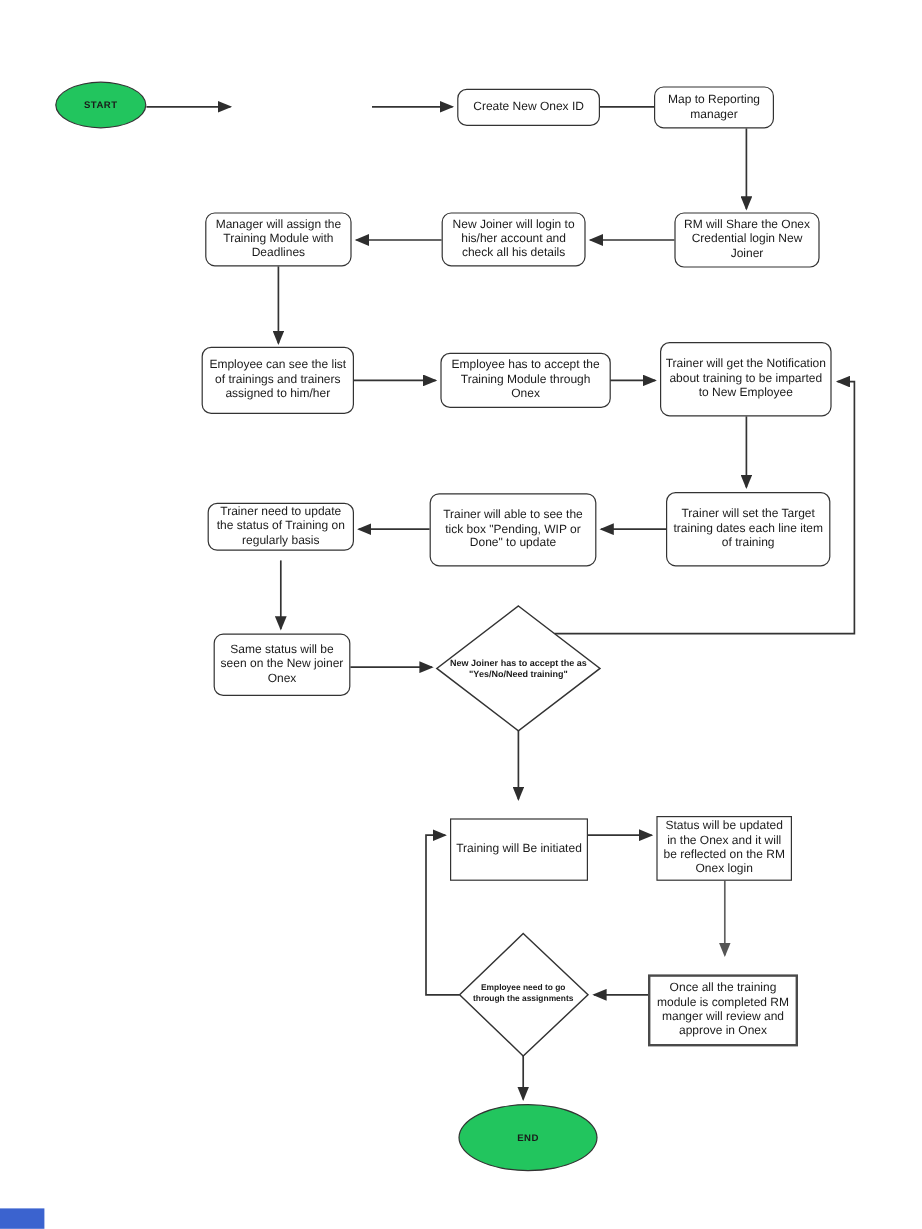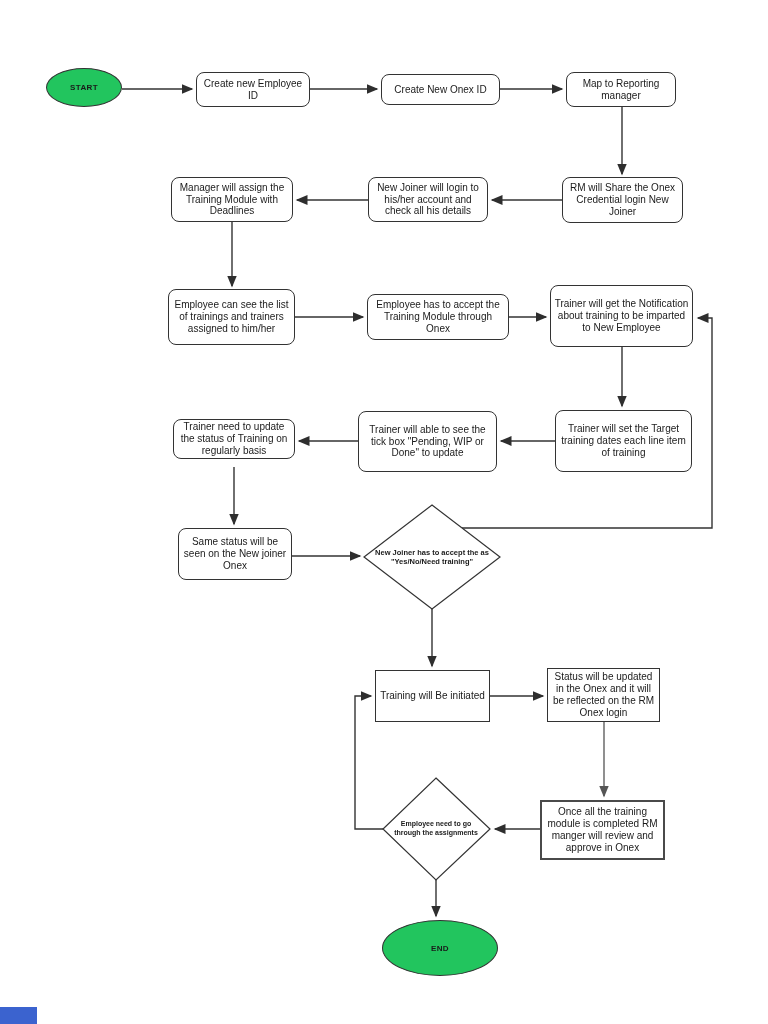--- a/index.html
+++ b/index.html
@@ -8,21 +8,21 @@
     font-family:"Liberation Sans", sans-serif;color:#1a1a1a;overflow:hidden;
   }
   .stage{position:absolute;inset:0;width:768px;height:1024px;}
   svg.wires{position:absolute;left:0;top:0;z-index:1;}
   .node{
     position:absolute;z-index:2;box-sizing:border-box;background:#ffffff;
     border:1.5px solid #333333;display:flex;align-items:center;justify-content:center;
     text-align:center;font-size:10px;line-height:1.18;padding:2px 3px;
   }
   .node.round{border-radius:8px;}
-  .node.sharp{border-radius:0;}
+  .node.sharp{border-radius:0;margin-top:12px;}
   .node.thick{border:2px solid #4a4a4a;}
   .terminal{
     position:absolute;z-index:2;box-sizing:border-box;background:#22c55e;
     border:1.5px solid #333333;border-radius:50%;
     display:flex;align-items:center;justify-content:center;
     font-size:8px;font-weight:bold;letter-spacing:.4px;text-align:center;
   }
   .dlabel{
     position:absolute;z-index:3;text-align:center;font-weight:bold;
     display:flex;align-items:center;justify-content:flex-end;line-height:1.25;
@@ -72,27 +72,24 @@
     </g>
   </svg>
 
   <div class="terminal" style="left:46px;top:68px;width:76px;height:39px">
     <span>START</span>
   </div>
   <div class="terminal" style="left:382px;top:920px;width:116px;height:56px">
     <span>END</span>
   </div>
 
-  <div class="node round" style="left:196px;top:72px;width:114px;height:35px">
-    <span>Create new Employee ID</span>
-  </div>
   <div class="node round" style="left:381px;top:74px;width:119px;height:31px">
     <span>Create New Onex ID</span>
   </div>
-  <div class="node round" style="left:566px;top:72px;width:110px;height:35px">
+  <div class="node round" style="left:545px;top:72px;width:100px;height:35px">
     <span>Map to Reporting manager</span>
   </div>
   <div class="node round" style="left:562px;top:177px;width:121px;height:46px">
     <span>RM will Share the Onex Credential login New Joiner</span>
   </div>
   <div class="node round" style="left:368px;top:177px;width:120px;height:45px">
     <span>New Joiner will login to his/her account and check all his details</span>
   </div>
   <div class="node round" style="left:171px;top:177px;width:122px;height:45px">
     <span>Manager will assign the Training Module with Deadlines</span>

